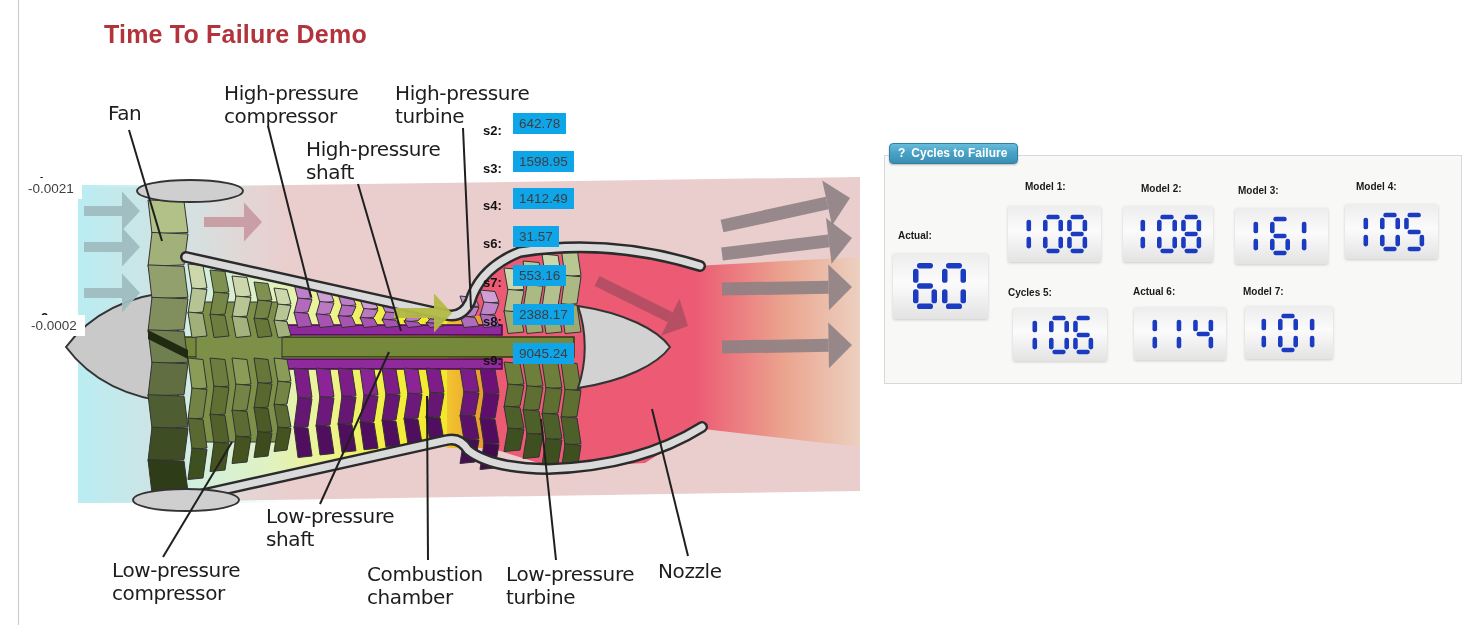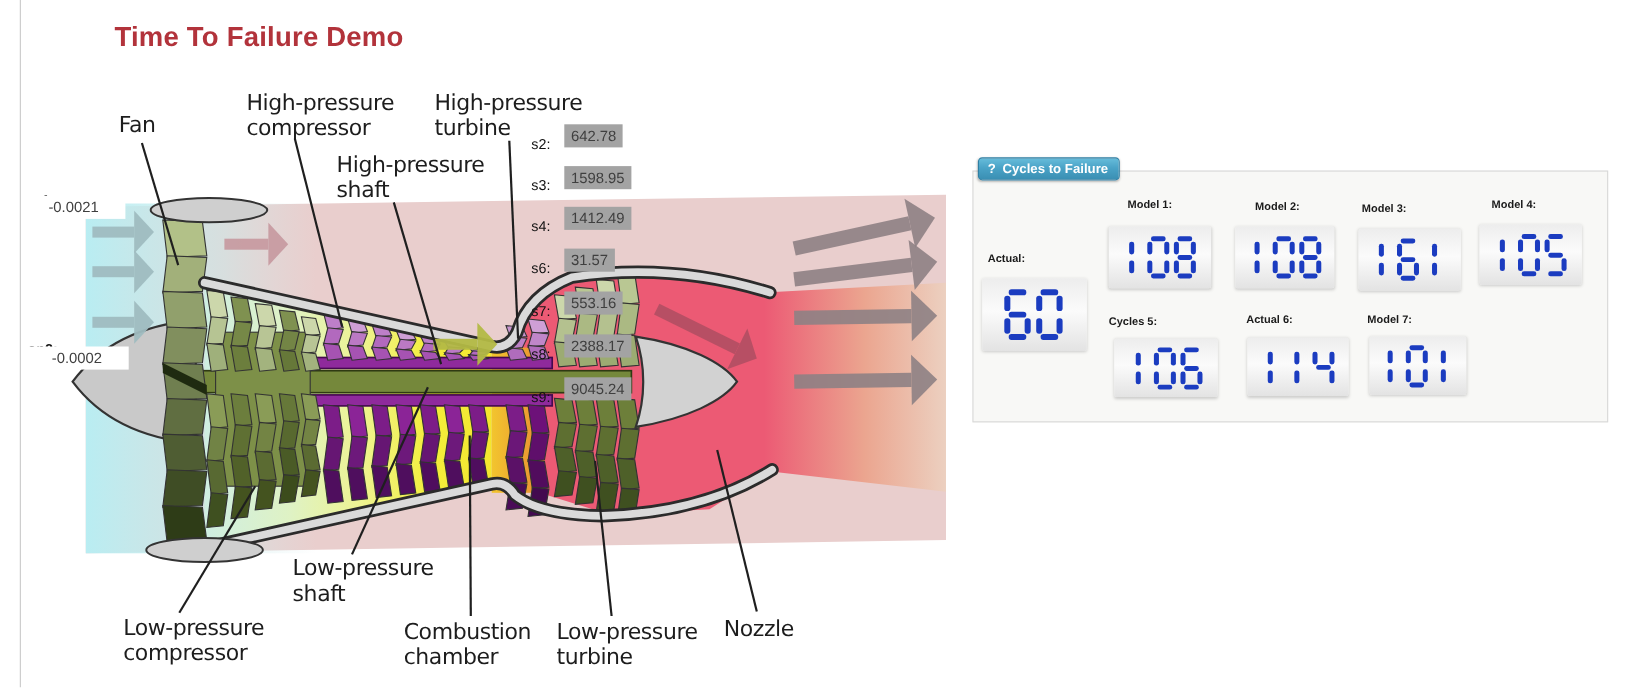--- a/index.html
+++ b/index.html
@@ -8,25 +8,25 @@
   .vrule{position:absolute;left:18px;top:0;width:1px;height:625px;background:#c9c9c9;}
   .page-title{position:absolute;left:104px;top:20px;font-size:25px;font-weight:bold;
        color:#b2333b;letter-spacing:.2px;}
   
   #engine{position:absolute;left:0;top:0;}
   .diagram-label{position:absolute;font-family:"DejaVu Sans",sans-serif;font-size:20px;
        color:#1d1d1d;line-height:1.17;white-space:pre-line;letter-spacing:-0.4px;}
   
   .field-label{position:absolute;font-size:13px;font-weight:bold;color:#111;margin-top:17px;}
   .field-value{position:absolute;background:#fff;color:#3f3f3f;font-size:13.5px;
-       padding:3px 24px;}
+       padding:3px 8px;}
   .sensor-row{position:absolute;white-space:nowrap;}
-  .s-label{display:inline-block;width:30px;font-weight:normal;font-size:13px;color:#111;
+  .s-label{display:inline-block;width:30px;font-weight:bold;font-size:13px;color:#111;
        position:relative;top:7px;}
-  .s-value{display:inline-block;background:#a3a3a3;padding:3px 6px;font-size:13.5px;
+  .s-value{display:inline-block;background:#0ea5e9;padding:3px 6px;font-size:13.5px;
        color:#3f3f3f;}
   
   .panel{position:absolute;left:884px;top:155px;width:576px;height:227px;
        background:#f8f8f6;border:1px solid #d8d8d8;text-align:right;}
   .panel-tab{position:absolute;left:4px;top:-13px;padding:2px 10px 3px 8px;
        border-radius:4px;border:1px solid #2f7fa3;color:#fff;font-size:12px;font-weight:bold;
        background:linear-gradient(180deg,#66bcda,#4aa3c7 45%,#3a8fb3);
        box-shadow:0 1px 2px rgba(0,0,0,.25);white-space:nowrap;}
   .panel-tab .q{margin-right:6px;}
   .model-label{position:absolute;font-size:10px;font-weight:bold;color:#1a1a1a;white-space:nowrap;}

